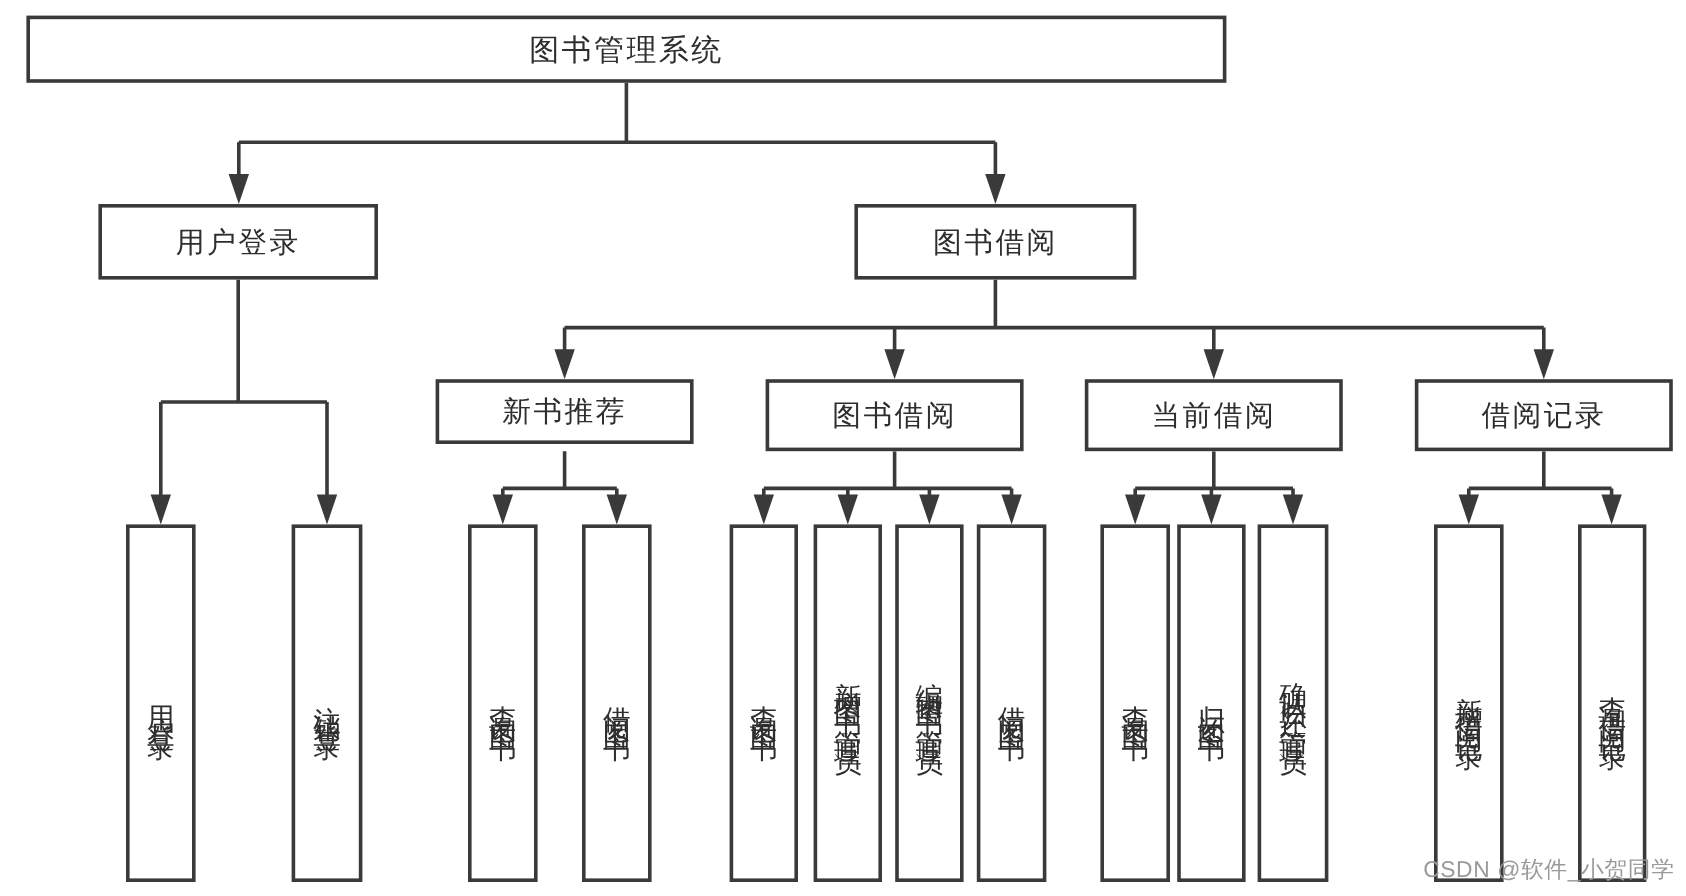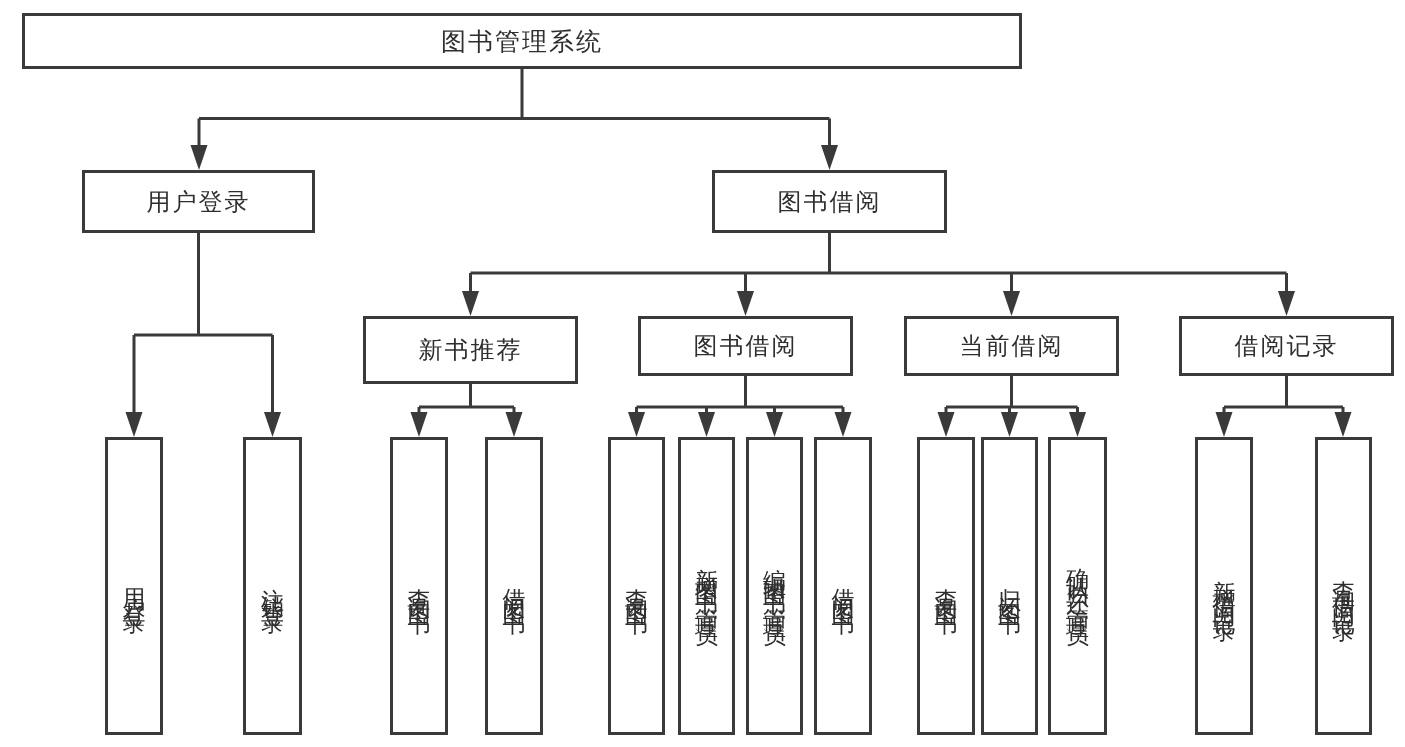--- a/index.html
+++ b/index.html
@@ -96,21 +96,21 @@
     <span>图书管理系统</span>
   </div>
 
   <div class="box h" style="left:82px;top:170px;width:233px;height:63px">
     <span>用户登录</span>
   </div>
   <div class="box h" style="left:712px;top:170px;width:235px;height:63px">
     <span>图书借阅</span>
   </div>
 
-  <div class="box h" style="left:363px;top:316px;width:215px;height:68px">
+  <div class="box h" style="left:363px;top:316px;width:215px;height:54px">
     <span>新书推荐</span>
   </div>
   <div class="box h" style="left:638px;top:316px;width:215px;height:60px">
     <span>图书借阅</span>
   </div>
   <div class="box h" style="left:904px;top:316px;width:215px;height:60px">
     <span>当前借阅</span>
   </div>
   <div class="box h" style="left:1179px;top:316px;width:215px;height:60px">
     <span>借阅记录</span>
@@ -153,13 +153,14 @@
     <span>确认归还（管理员）</span>
   </div>
 
   <div class="box leaf" style="left:1195px;top:437px;width:58px;height:298px">
     <span>新增借阅记录</span>
   </div>
   <div class="box leaf" style="left:1315px;top:437px;width:57px;height:298px">
     <span>查询借阅记录</span>
   </div>
 
+  <div class="watermark">CSDN @软件_小贺同学</div>
 </div>
 
 </body></html>

